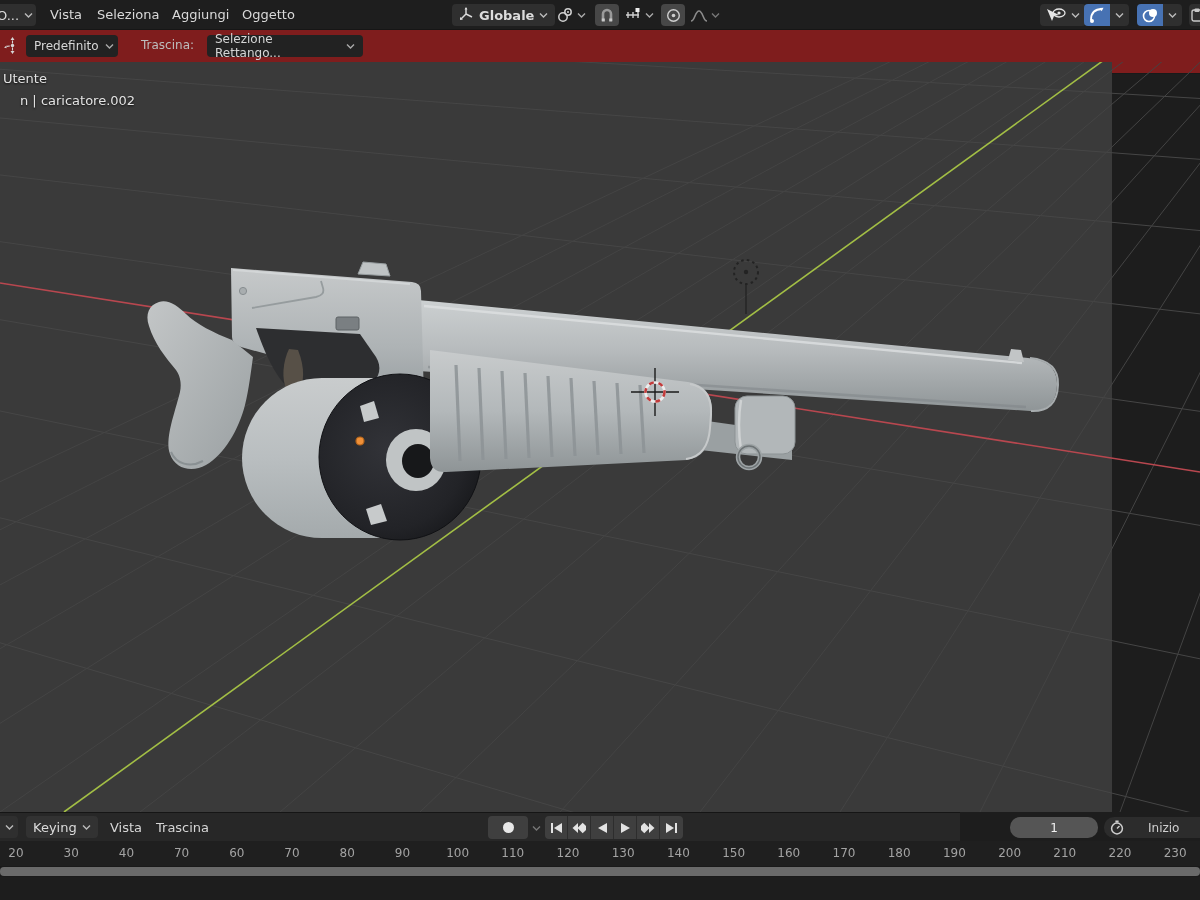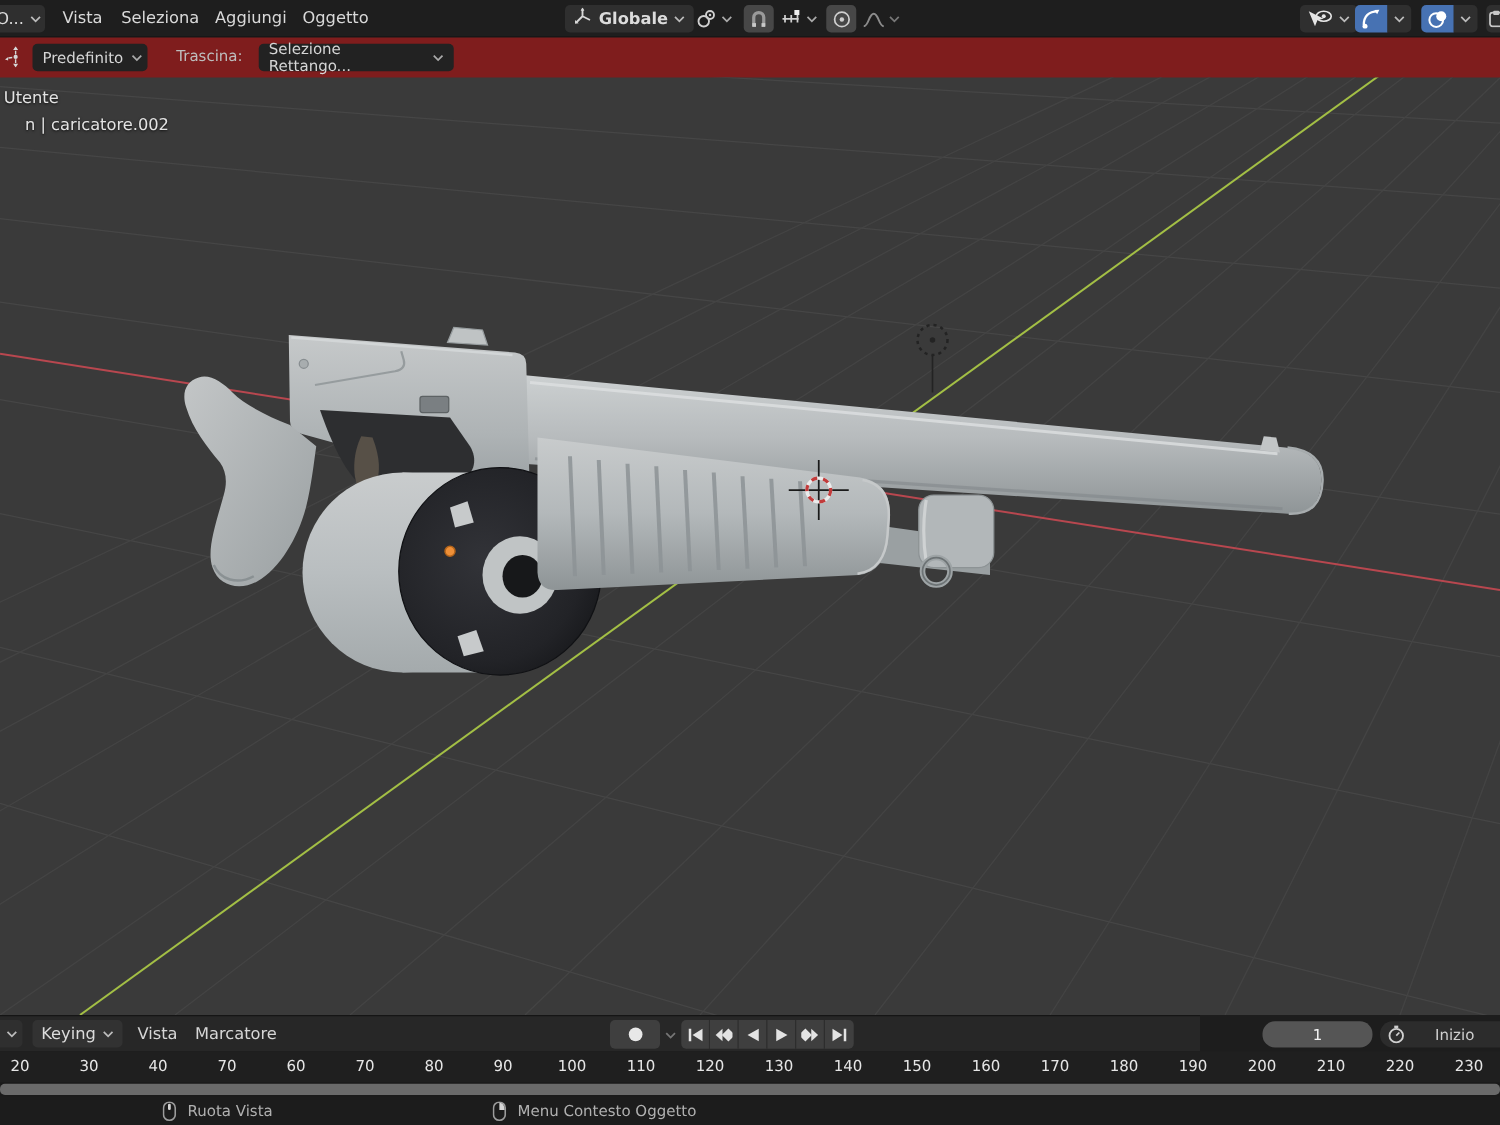--- a/index.html
+++ b/index.html
@@ -22,38 +22,38 @@
   .blue { background:#4772b3; }
 
   
   #toolbar2 { left:0; top:30px; width:1200px; height:44px; background:#7f1d1d;
               border-bottom:1px solid #191919; color:#cccccc; font-size:12px; }
   .tb2-btn { position:absolute; top:5px; height:22px; background:#222222; border-radius:4px;
              display:flex; align-items:center; gap:6px; padding:0 8px; color:#d6d6d6; }
   .tb2-label { position:absolute; top:8px; color:#bdbdbd; }
 
   
-  #viewport { left:0; top:62px; width:1200px; height:750px; background:#3a3a3a; }
+  #viewport { left:0; top:62px; width:1112px; height:750px; background:#3a3a3a; }
   #vp-svg { position:absolute; left:0; top:0; }
   .vp-text { position:absolute; color:#e3e3e3; font-size:13px;
              text-shadow:0 1px 2px rgba(0,0,0,.75); white-space:nowrap; }
 
   
   #tl-header { left:0; top:812px; width:960px; height:29px; background:#272727;
                border-top:1px solid #151515; color:#d6d6d6; font-size:13px; }
   .tl-menu { position:absolute; top:6px; height:18px; line-height:18px; }
   .tp-group { position:absolute; top:3px; height:23px; display:flex; }
   .tp-btn { width:23px; height:23px; background:#3f3f3f; display:flex; align-items:center;
             justify-content:center; border-right:1px solid #2d2d2d; }
   .tp-btn:first-child { border-radius:4px 0 0 4px; }
   .tp-btn:last-child { border-radius:0 4px 4px 0; border-right:none; }
   .num-field { position:absolute; top:4px; height:21px; background:#555555; border-radius:10px;
                color:#f2f2f2; font-size:12px; display:flex; align-items:center; justify-content:center; }
   #ruler { left:0; top:841px; width:1200px; height:25px; background:#1f1f1f; overflow:hidden; }
-  .tick { position:absolute; top:5px; transform:translateX(-50%); color:#e5e5e5; font-size:12px; }
+  .tick { position:absolute; top:5px; transform:translateX(-50%); color:#a3a3a3; font-size:12px; }
   #tl-scroll { left:0; top:866px; width:1200px; height:11px; background:#1a1a1a; }
   #tl-scroll .bar { position:absolute; left:0; top:1px; width:1200px; height:9px;
                     background:#6a6a6a; border-radius:4px; }
 
   
   #statusbar { left:0; top:877px; width:1200px; height:23px; background:#1c1c1c; color:#b0b0b0;
                font-size:12px; }
   .sb-item { position:absolute; top:2px; display:flex; align-items:center; gap:9px; height:19px; }
 </style>
 </head>
@@ -364,21 +364,21 @@
     </div>
     <div class="dd-btn" style="left:26px; top:3px; background:#323232;">
       <span>Keying</span>
       <span class="chev">
           <svg width="9" height="7">
             <path d="M1 1.5l3.5 3.5L8 1.5" fill="none" stroke="#bbb" stroke-width="1.4"></path>
           </svg>
         </span>
     </div>
     <span class="tl-menu" style="left:110px;">Vista</span>
-    <span class="tl-menu" style="left:156px;">Marcatore</span>
+    <span class="tl-menu" style="left:156px;">Trascina</span>
 
     <div class="tp-group" style="left:488px;">
       <div class="tp-btn" style="width:40px; border-radius:4px;">
         <svg width="13" height="13">
             <circle cx="6.5" cy="6.5" r="5.5" fill="#e8e8e8"></circle>
           </svg>
       </div>
     </div>
     <span class="chev" style="position:absolute; left:532px; top:12px;">
         <svg width="9" height="7">
@@ -460,30 +460,14 @@
         <span class="tick" style="left: 1064.8px;">210</span>
         <span class="tick" style="left: 1120px;">220</span>
         <span class="tick" style="left: 1175.2px;">230</span>
       </div>
     </div>
 
   <div id="tl-scroll" class="abs">
     <div class="bar"></div>
   </div>
 
-  <div id="statusbar" class="abs">
-    <div class="sb-item" style="left:130px;">
-      <svg width="11" height="16" viewBox="0 0 11 16">
-          <rect x="0.8" y="0.8" width="9.4" height="14.4" rx="4.5" fill="none" stroke="#9c9c9c" stroke-width="1.3"></rect>
-          <rect x="4.4" y="2" width="2.2" height="5" rx="1" fill="#d6d6d6"></rect>
-        </svg>
-      <span>Ruota Vista</span>
-    </div>
-    <div class="sb-item" style="left:394px;">
-      <svg width="11" height="16" viewBox="0 0 11 16">
-          <rect x="0.8" y="0.8" width="9.4" height="14.4" rx="4.5" fill="none" stroke="#9c9c9c" stroke-width="1.3"></rect>
-          <path d="M5.5 1.2 Q9.6 1.2 9.6 7 L5.5 7 Z" fill="#d6d6d6"></path>
-        </svg>
-      <span>Menu Contesto Oggetto</span>
-    </div>
-  </div>
 
 </div>
 
 </body></html>

